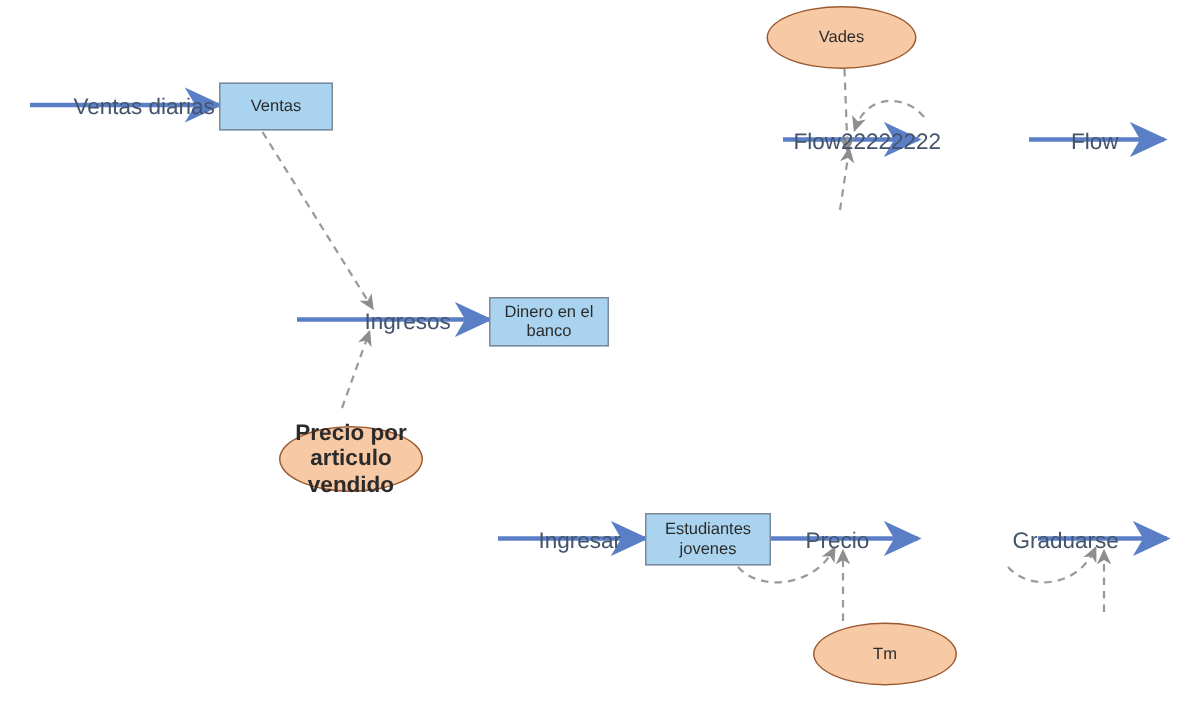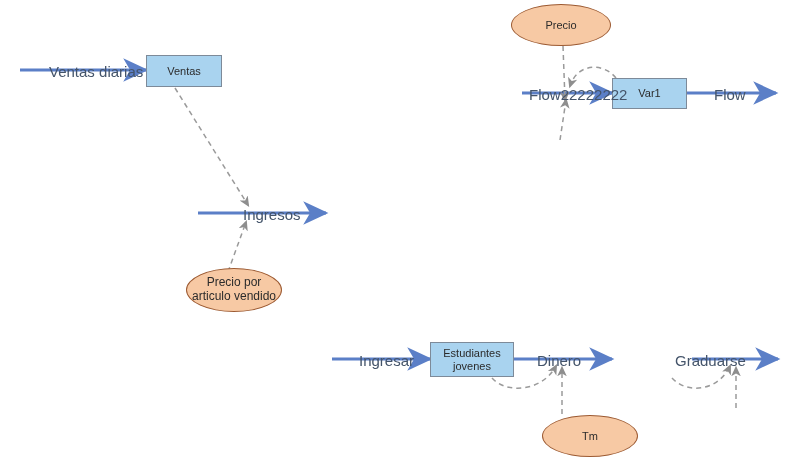--- a/index.html
+++ b/index.html
@@ -144,33 +144,33 @@
   <div class="flow-label" style="left:49px; top:63px;">Ventas diarias</div>
 
   <div class="flow-label" style="left:243px; top:206px;">Ingresos</div>
 
   <div class="flow-label" style="left:529px; top:86px;">Flow22222222</div>
 
   <div class="flow-label" style="left:714px; top:86px;">Flow</div>
 
   <div class="flow-label" style="left:359px; top:352px;">Ingresar</div>
 
-  <div class="flow-label" style="left:537px; top:352px;">Dinero</div>
+  <div class="flow-label" style="left:537px; top:352px;">Precio</div>
 
   <div class="flow-label" style="left:675px; top:352px;">Graduarse</div>
 
   <div class="node stock" style="left:146px; top:55px; width:76px; height:32px;">Ventas</div>
 
+  <div class="node stock" style="left:326px; top:198px; width:80px; height:33px;">Dinero en el banco</div>
 
-  <div class="node stock" style="left:612px; top:78px; width:75px; height:31px;">Var1</div>
 
   <div class="node stock" style="left:430px; top:342px; width:84px; height:35px;">Estudiantes jovenes</div>
 
 
-  <div class="node aux" style="left:186px; top:268px; width:96px; height:44px; font-size:12px;">Precio por articulo vendido</div>
+  <div class="node aux" style="left:186px; top:284px; width:96px; height:44px; font-size:15px;font-weight:bold;">Precio por articulo vendido</div>
 
-  <div class="node aux" style="left:511px; top:4px; width:100px; height:42px;">Precio</div>
+  <div class="node aux" style="left:511px; top:4px; width:100px; height:42px;">Vades</div>
 
 
   <div class="node aux" style="left:542px; top:415px; width:96px; height:42px;">Tm</div>
 
 
 </div>
 
 </body></html>

